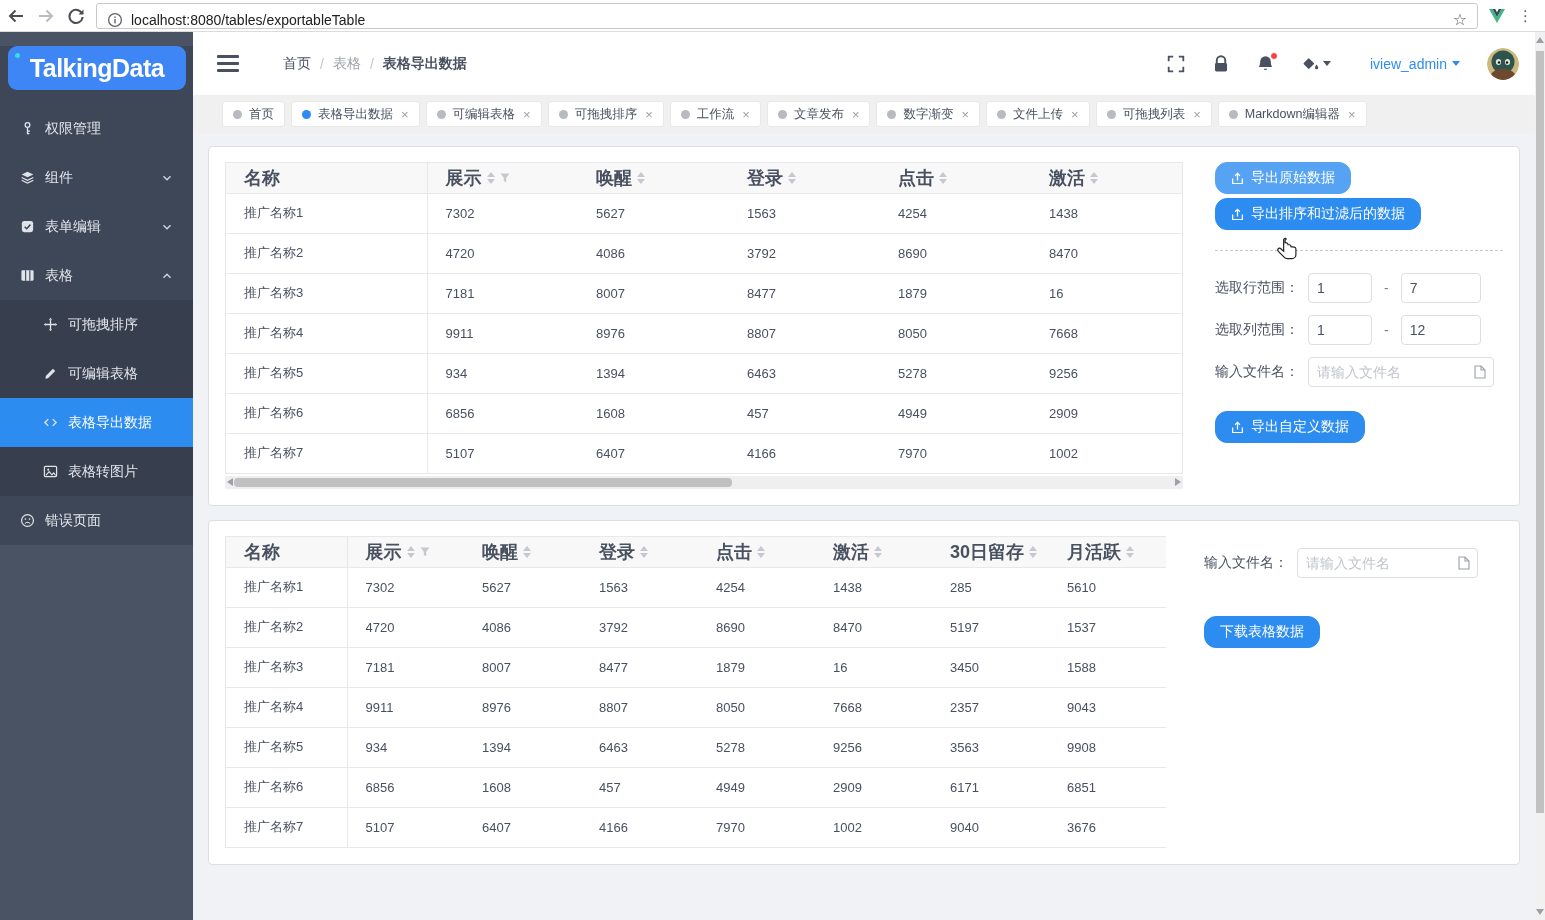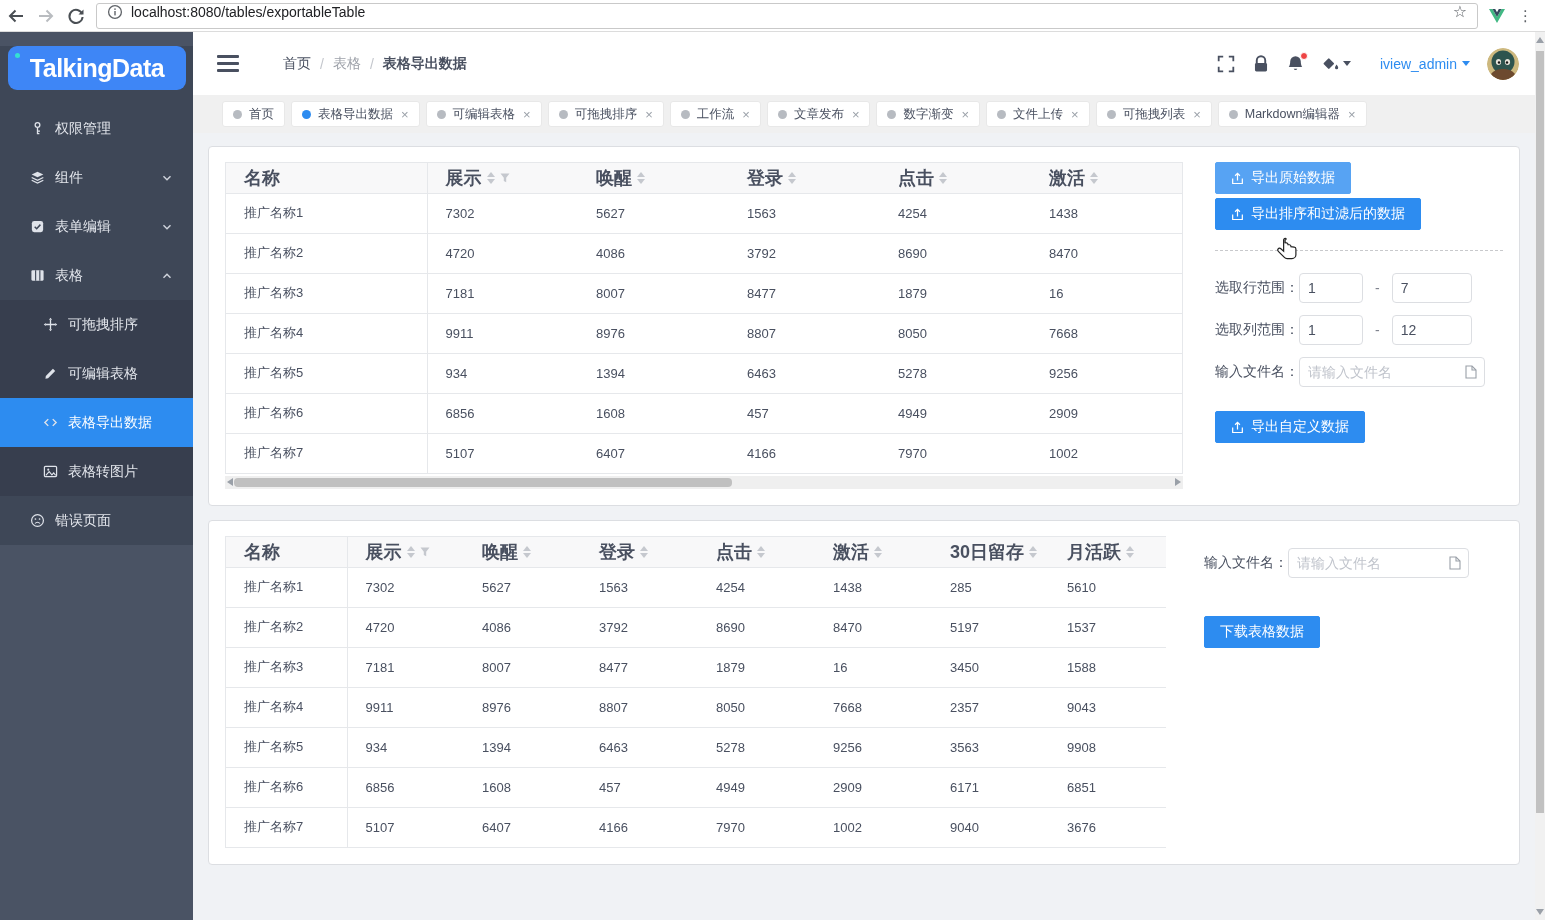--- a/index.html
+++ b/index.html
@@ -1,47 +1,47 @@
 <!DOCTYPE html>
 <html><head>
 <meta charset="utf-8">
 <style>
   *{margin:0;padding:0;box-sizing:border-box}
   html,body{width:1545px;height:920px;overflow:hidden;font-family:"Liberation Sans","DejaVu Sans",sans-serif;background:#fff}
   
   .chrome{height:32px;display:flex;align-items:center;padding-left:6px;background:#fff;border-bottom:1px solid #dcdcdc}
   .nav-ic{width:20px;height:20px;margin-right:10px;flex:0 0 auto}
-  .urlbox{width:1382px;height:26px;border:1px solid #c9c9c9;border-radius:3px;background:#fff;display:flex;align-items:flex-start;padding:0 10px}
+  .urlbox{width:1382px;height:26px;border:1px solid #c9c9c9;border-radius:3px;background:#fff;display:flex;align-items:flex-end;padding:0 10px}
   .url-text{flex:1;font-size:14px;color:#202124;white-space:nowrap;overflow:hidden}
   .star{font-size:16px;color:#5f6368;line-height:1}
   .vue-ic{margin-left:10px}
   .kebab{margin-left:12px;font-size:15px;color:#5f6368;letter-spacing:0}
   
   .app{position:relative;display:flex;height:888px}
   .sidebar{width:193px;background:#4a5364;flex:0 0 auto}
   .side-top{background:#3e4757;padding-bottom:0}
   .logo{position:relative;height:44px;margin:14px 7px 14px 8px;background:#3e86f6;border-radius:9px;display:flex;align-items:center;justify-content:center;color:#fff;font-weight:bold;font-size:25px;letter-spacing:-.5px}
   .logo-dot{position:absolute;left:7px;top:7px;width:5px;height:5px;border-radius:50%;background:#35e0d2}
   .menu-item,.sub-item{height:49px;display:flex;align-items:center;font-size:14px;color:#e3e6ec;cursor:pointer}
-  .menu-item{padding-left:30px}
+  .menu-item{padding-left:20px}
   .sub-item{padding-left:43px}
   .submenu{background:#373e4e}
   .sub-item.active{background:#2d8cf0;color:#fff}
   .mi{width:15px;height:15px;margin-right:10px;flex:0 0 auto;color:#dfe3ea}
   .chev{width:12px;height:12px;margin-left:auto;margin-right:20px;color:#cfd3dc}
   
   .main{flex:1;display:flex;flex-direction:column;background:#f0f2f5;overflow:hidden}
   .header{height:63px;background:#fff;display:flex;align-items:center;padding:0 26px 0 24px}
   .burger{width:22px;display:flex;flex-direction:column;gap:4px;cursor:pointer}
   .burger i{display:block;height:3px;background:#495060;border-radius:1px}
   .crumb{margin-left:44px;font-size:14px;color:#495060;display:flex;align-items:center}
   .crumb .sep{margin:0 9px;color:#c3c6cc}
   .crumb .mid{color:#9ea2aa}
   .crumb .last{font-weight:bold;color:#495060}
-  .hright{margin-left:auto;display:flex;align-items:center;gap:17px}
+  .hright{margin-left:auto;display:flex;align-items:center;gap:27px}
   .hic{width:18px;height:18px;color:#495060;cursor:pointer;position:relative}
   .bell-dot{position:absolute;top:-3px;right:-3px;width:8px;height:8px;border-radius:50%;background:#e44;border:1px solid #fff}
   .theme-grp{display:flex;align-items:center;gap:3px;cursor:pointer}
   .caret{width:0;height:0;border-left:4px solid transparent;border-right:4px solid transparent;border-top:5px solid #495060}
   .uname{display:flex;align-items:center;gap:5px;margin-left:12px;font-size:14px;color:#2d8cf0;cursor:pointer}
   .uname .caret{border-top-color:#2d8cf0}
   .avatar{width:32px;height:32px;border-radius:50%;overflow:hidden;flex:0 0 auto;cursor:pointer}
   
   .tabsbar{height:38px;background:#f0f0f0;display:flex;align-items:center;padding-left:29px}
   .tab{display:inline-flex;align-items:center;height:26px;background:#fff;border:1px solid #e8e8e8;border-radius:3px;padding:0 10px;margin-right:6px;font-size:12.5px;color:#495060;cursor:pointer;white-space:nowrap}
@@ -69,26 +69,26 @@
   .car.dn{border-top:5px solid #c5c8ce}
   .funnel{cursor:pointer}
   
   .hscroll{position:relative;width:958px;height:13px;background:#efefef;margin-top:2px}
   .hs-arrow{position:absolute;top:2px;width:0;height:0;border-top:4.5px solid transparent;border-bottom:4.5px solid transparent}
   .hs-left{left:2px;border-right:6px solid #9aa0a8}
   .hs-right{right:2px;border-left:6px solid #9aa0a8}
   .hthumb{position:absolute;left:9px;top:2px;width:498px;height:9px;background:#c0c0c0;border-radius:4px;cursor:grab}
   
   .panel{margin-left:32px;width:292px;display:flex;flex-direction:column;align-items:flex-start}
-  .btn{display:inline-flex;align-items:center;gap:7px;background:#2d8cf0;border:1px solid #2d8cf0;color:#fff;border-radius:2px;height:32px;padding:0 15px;font-size:14px;cursor:pointer;font-family:inherit}
+  .btn{display:inline-flex;align-items:center;gap:7px;background:#2d8cf0;border:1px solid #2d8cf0;color:#fff;border-radius:12px;height:32px;padding:0 15px;font-size:14px;cursor:pointer;font-family:inherit}
   .btn.hov{background:#57a3f3;border-color:#57a3f3}
   .btn + .btn{margin-top:4px}
   .dashed{width:100%;border-top:1px dashed #c8c9cc;margin:20px 0 22px}
   .frm-row{display:flex;align-items:center;margin-bottom:12px;font-size:14px;color:#495060}
-  .lbl{white-space:nowrap}
+  .lbl{margin-right:9px;white-space:nowrap}
   .num-in{width:64px;height:30px;border:1px solid #dcdee2;border-radius:4px;padding:0 8px;font-size:14px;color:#495060;font-family:inherit;outline:none}
   .num-in.w2x{width:80px}
   .dash{margin:0 12px;color:#80848f}
   .fn-wrap{position:relative;display:inline-block}
   .fn-in{width:186px;height:30px;border:1px solid #dcdee2;border-radius:4px;padding:0 28px 0 8px;font-size:14px;color:#495060;font-family:inherit;outline:none}
   .fn-in::placeholder{color:#c0c4cc}
   .doc-ic{position:absolute;right:8px;top:8px}
   .btn-custom{margin-top:12px}
   .panel2{margin-left:38px;width:300px}
   .panel2 .frm-row{margin-top:12px}

